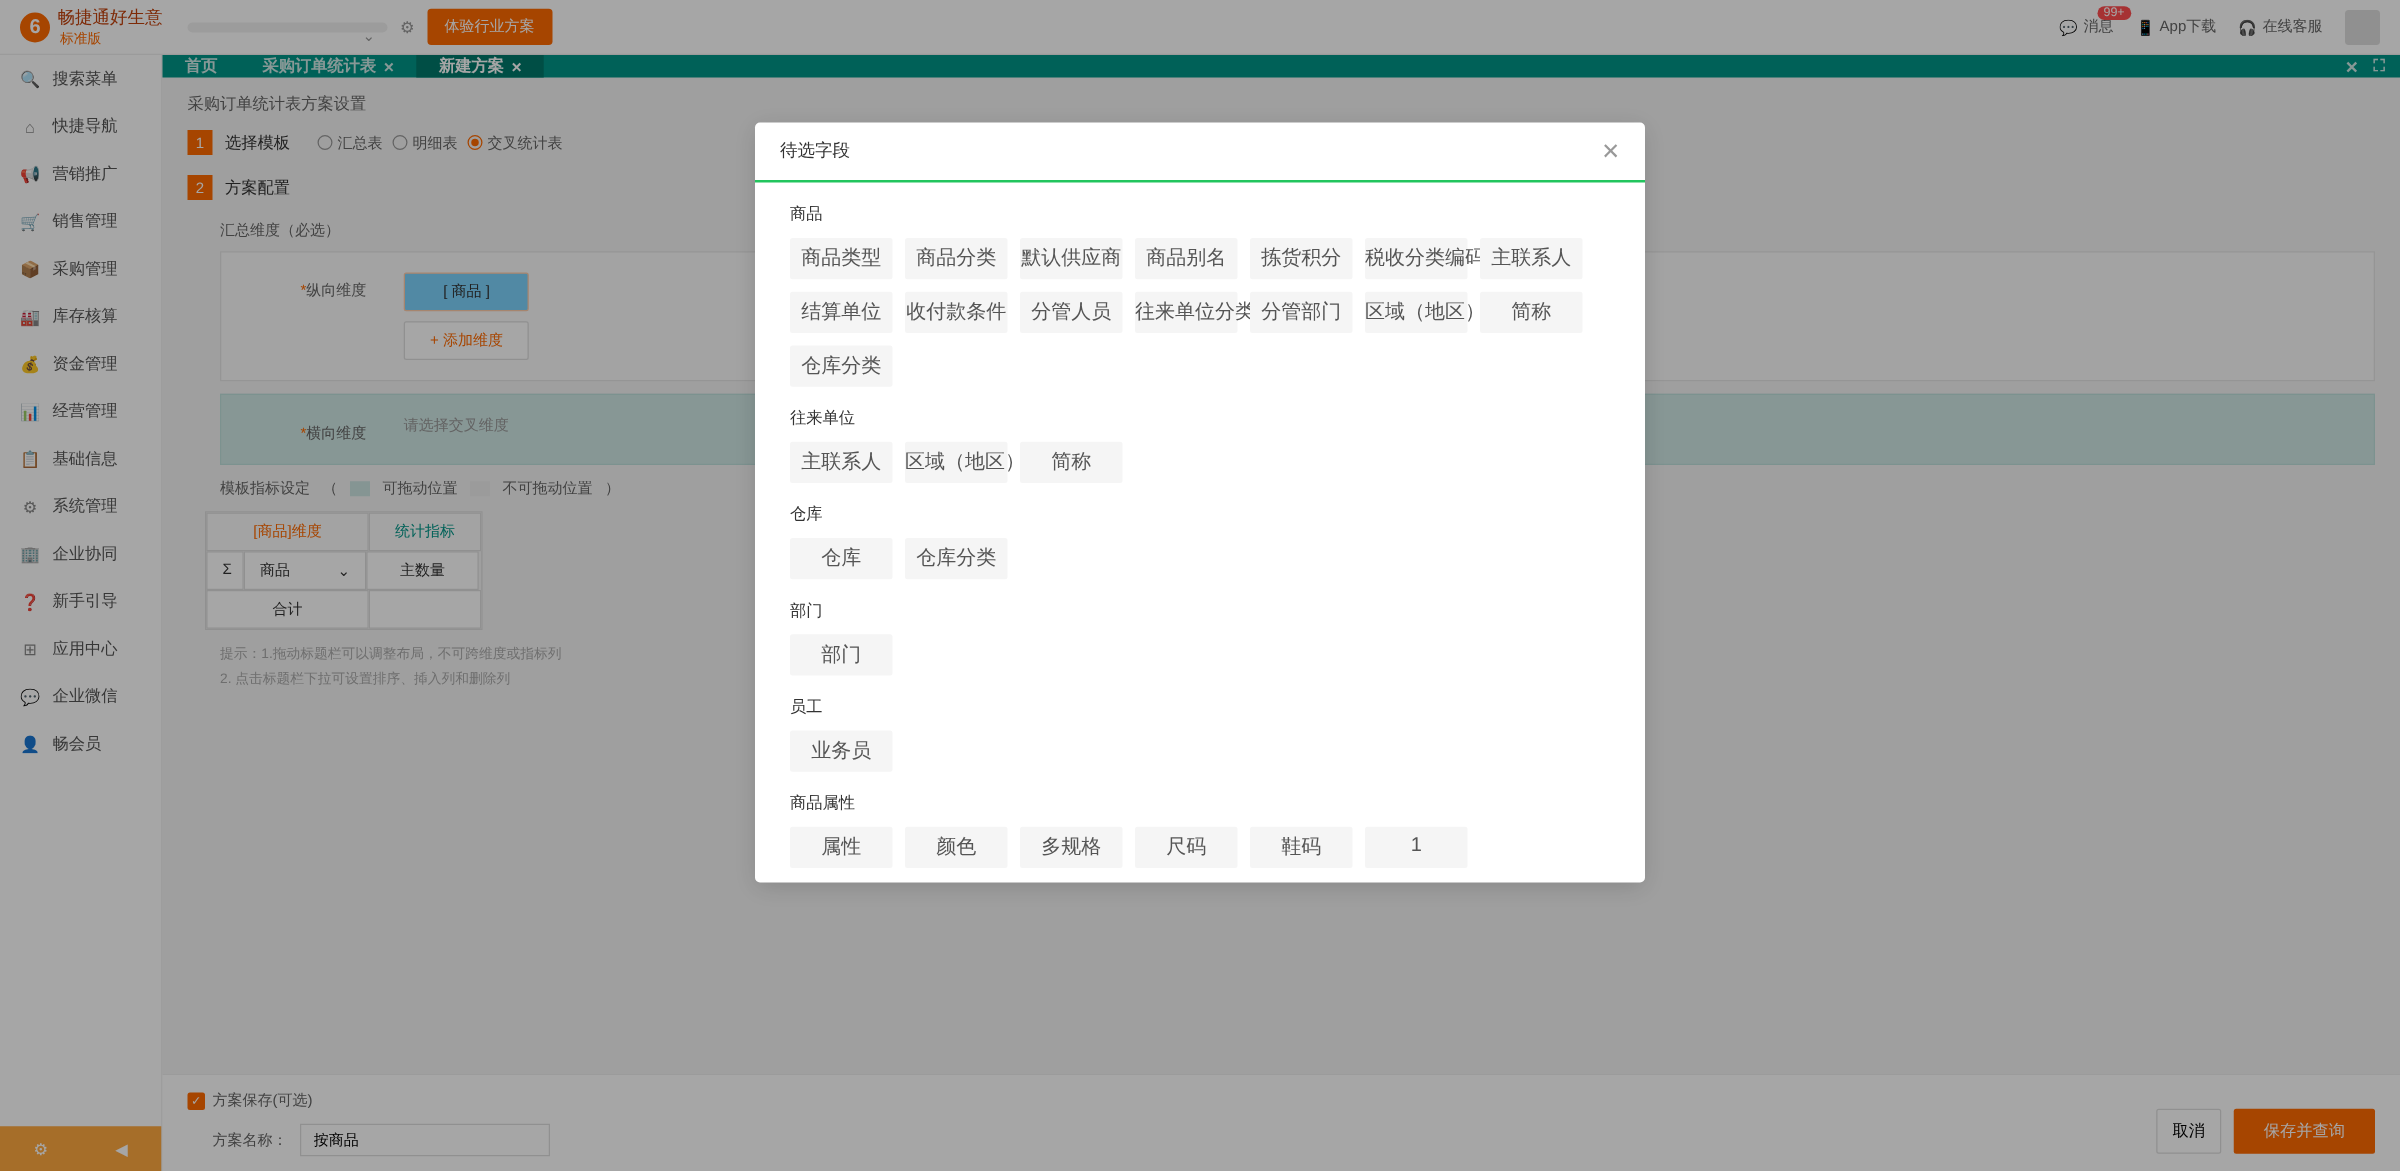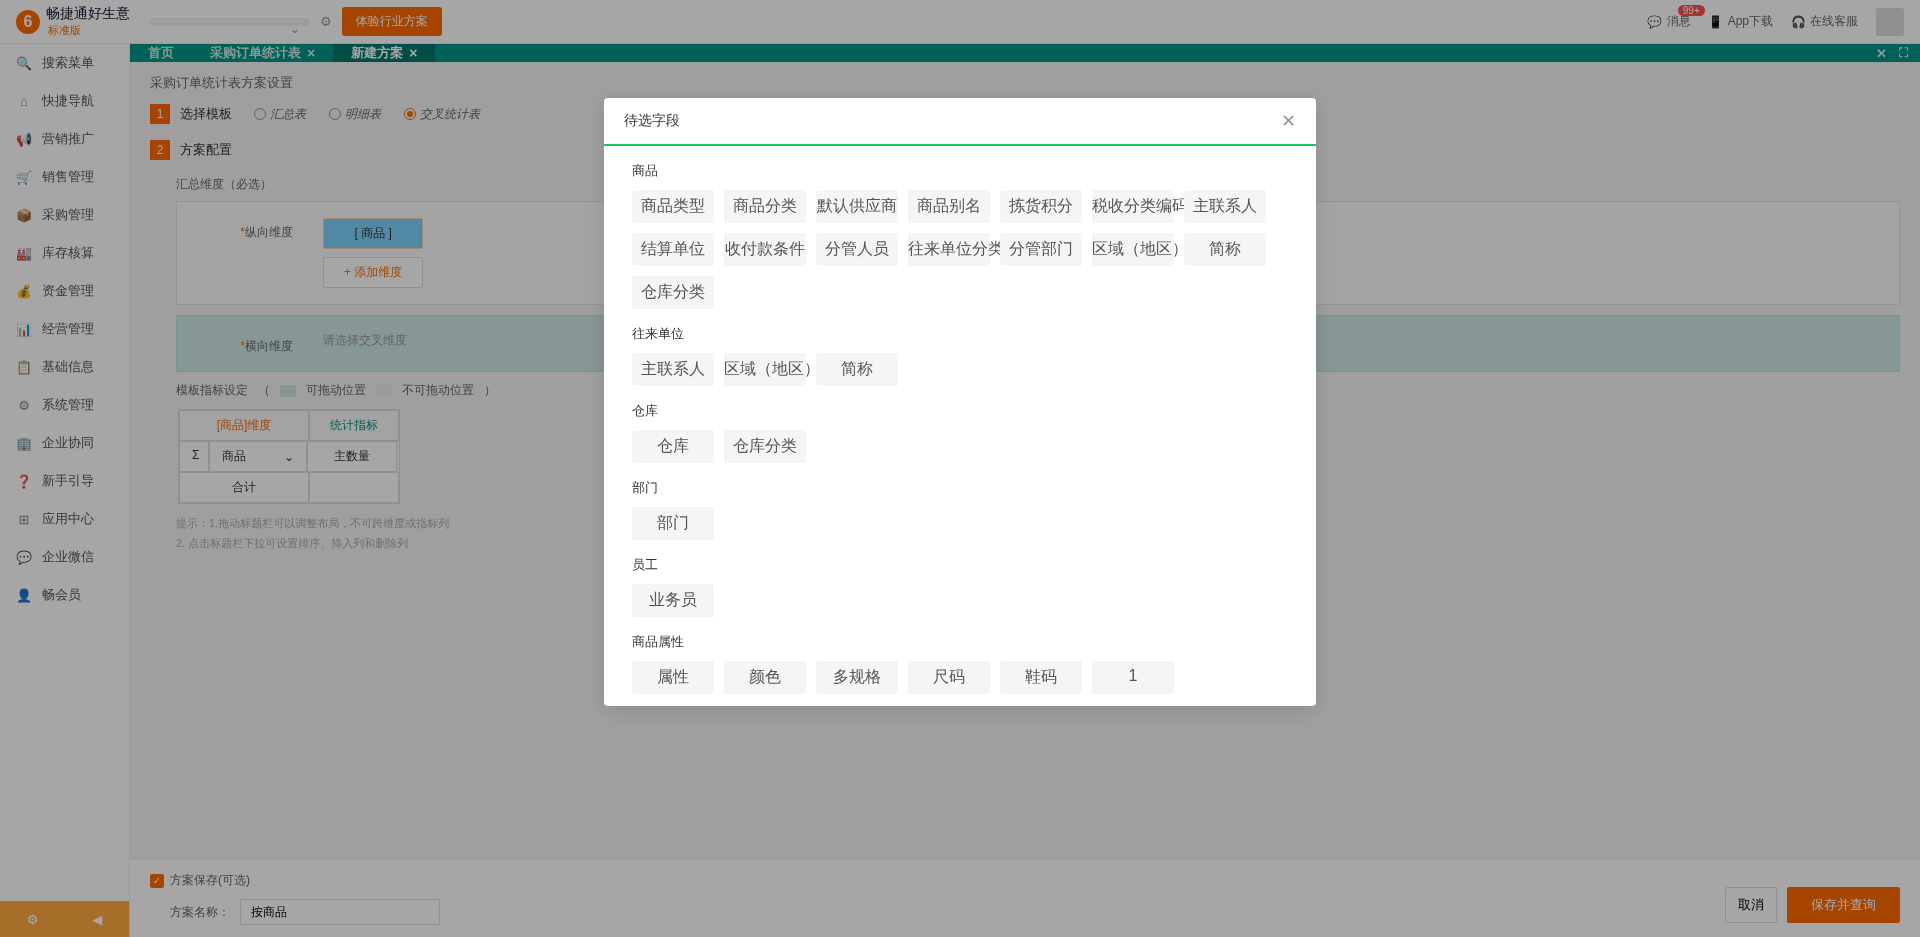--- a/index.html
+++ b/index.html
@@ -2,21 +2,21 @@
 <html><head>
   <meta charset="utf-8">
   <style>
     * { margin: 0; padding: 0; box-sizing: border-box; }
     body { font-family: "Microsoft YaHei", Arial, sans-serif; font-size: 13px; color: #333; background: #f5f5f5; overflow: hidden; }
     
     
     .header { height: 44px; background: #fff; display: flex; align-items: center; padding: 0 16px; border-bottom: 1px solid #eee; }
     .logo { display: flex; align-items: center; gap: 6px; }
     .logo-icon { width: 24px; height: 24px; background: #ff6a00; border-radius: 50%; display: flex; align-items: center; justify-content: center; color: #fff; font-weight: bold; font-size: 16px; }
-    .logo-text { font-size: 14px; color: #0f172a; font-weight: 500; }
+    .logo-text { font-size: 14px; color: #c2410c; font-weight: 500; }
     .logo-sub { font-size: 11px; color: #ff6a00; margin-left: 2px; }
     .header-select { margin-left: 20px; background: #f0f0f0; padding: 4px 30px 4px 10px; border-radius: 4px; color: #999; font-size: 12px; width: 160px; position: relative; }
     .header-select::after { content: "⌄"; position: absolute; right: 10px; color: #999; }
     .header-gear { margin-left: 10px; color: #999; cursor: pointer; }
     .header-btn { margin-left: 10px; background: #ff6a00; color: #fff; padding: 6px 14px; border: none; border-radius: 3px; font-size: 12px; cursor: pointer; }
     .header-right { margin-left: auto; display: flex; align-items: center; gap: 18px; color: #666; font-size: 12px; }
     .header-right-item { display: flex; align-items: center; gap: 4px; cursor: pointer; position: relative; }
     .badge { position: absolute; top: -8px; right: -14px; background: #ff4d4f; color: #fff; border-radius: 8px; padding: 0 5px; font-size: 10px; }
     .avatar { width: 28px; height: 28px; background: #ddd; border-radius: 3px; }
     
@@ -40,21 +40,21 @@
     .tab-close { font-size: 14px; cursor: pointer; }
     .tabs-right { margin-left: auto; display: flex; align-items: center; gap: 12px; padding-right: 12px; color: #d0eae7; }
     
     
     .content { padding: 12px 20px; flex: 1; overflow: auto; }
     .breadcrumb { font-size: 13px; color: #666; margin-bottom: 12px; }
     
     .step-row { display: flex; align-items: center; gap: 10px; margin-bottom: 16px; }
     .step-num { background: #ff6a00; color: #fff; width: 20px; height: 20px; display: flex; align-items: center; justify-content: center; font-size: 12px; }
     .step-label { font-size: 13px; color: #333; }
-    .radio-group { display: flex; gap: 23px; margin-left: 12px; font-style: italic; }
+    .radio-group { display: flex; gap: 8px; margin-left: 12px; }
     .radio-item { display: flex; align-items: center; gap: 4px; font-size: 12px; color: #666; }
     .radio-circle { width: 12px; height: 12px; border: 1px solid #999; border-radius: 50%; display: inline-block; }
     .radio-circle.checked { border-color: #ff6a00; position: relative; }
     .radio-circle.checked::after { content: ""; position: absolute; width: 6px; height: 6px; background: #ff6a00; border-radius: 50%; top: 2px; left: 2px; }
     
     .config-section { margin-left: 26px; }
     .config-block { border: 1px solid #e5e5e5; background: #fafafa; padding: 16px; margin-bottom: 10px; display: flex; align-items: flex-start; gap: 30px; }
     .config-block.teal { background: #d0e8e5; border-color: #bfe0dc; }
     .config-label { color: #666; font-size: 12px; min-width: 100px; padding-top: 6px; text-align: right; }
     .req { color: #ff6a00; }
@@ -62,21 +62,21 @@
     .dim-box { border: 1px solid #ddd; background: #fff; padding: 6px 20px; font-size: 12px; color: #666; border-radius: 2px; min-width: 80px; text-align: center; }
     .dim-box.orange { background: #7dd3fc; border-color: #ffccaa; color: #333; }
     .add-dim { color: #ff6a00; font-size: 12px; cursor: pointer; }
     .placeholder-text { color: #999; font-size: 12px; }
     
     .indicator-row { display: flex; align-items: center; gap: 10px; font-size: 12px; color: #666; margin: 10px 0 10px 26px; }
     .legend-box { width: 16px; height: 12px; display: inline-block; }
     .legend-box.draggable { background: #cce5e2; }
     .legend-box.fixed { background: #eee; }
     
-    .preview-table { margin-left: 28px; border: 1px solid #ddd; display: inline-block; }
+    .preview-table { margin-left: 14px; border: 1px solid #ddd; display: inline-block; }
     .preview-row { display: flex; }
     .preview-cell { border: 1px solid #ddd; padding: 6px 12px; font-size: 12px; min-width: 90px; text-align: center; background: #fff; }
     .preview-cell.header-orange { color: #ff6a00; background: #fafafa; }
     .preview-cell.header-green { color: #009688; background: #fafafa; }
     .preview-cell.sigma { width: 30px; min-width: 30px; }
     .preview-cell.dropdown { display: flex; align-items: center; justify-content: space-between; gap: 8px; }
     
     .hint { margin-left: 26px; font-size: 11px; color: #aaa; line-height: 1.8; margin-top: 10px; }
     
     .save-section { padding: 12px 20px; border-top: 1px solid #eee; background: #fff; }

